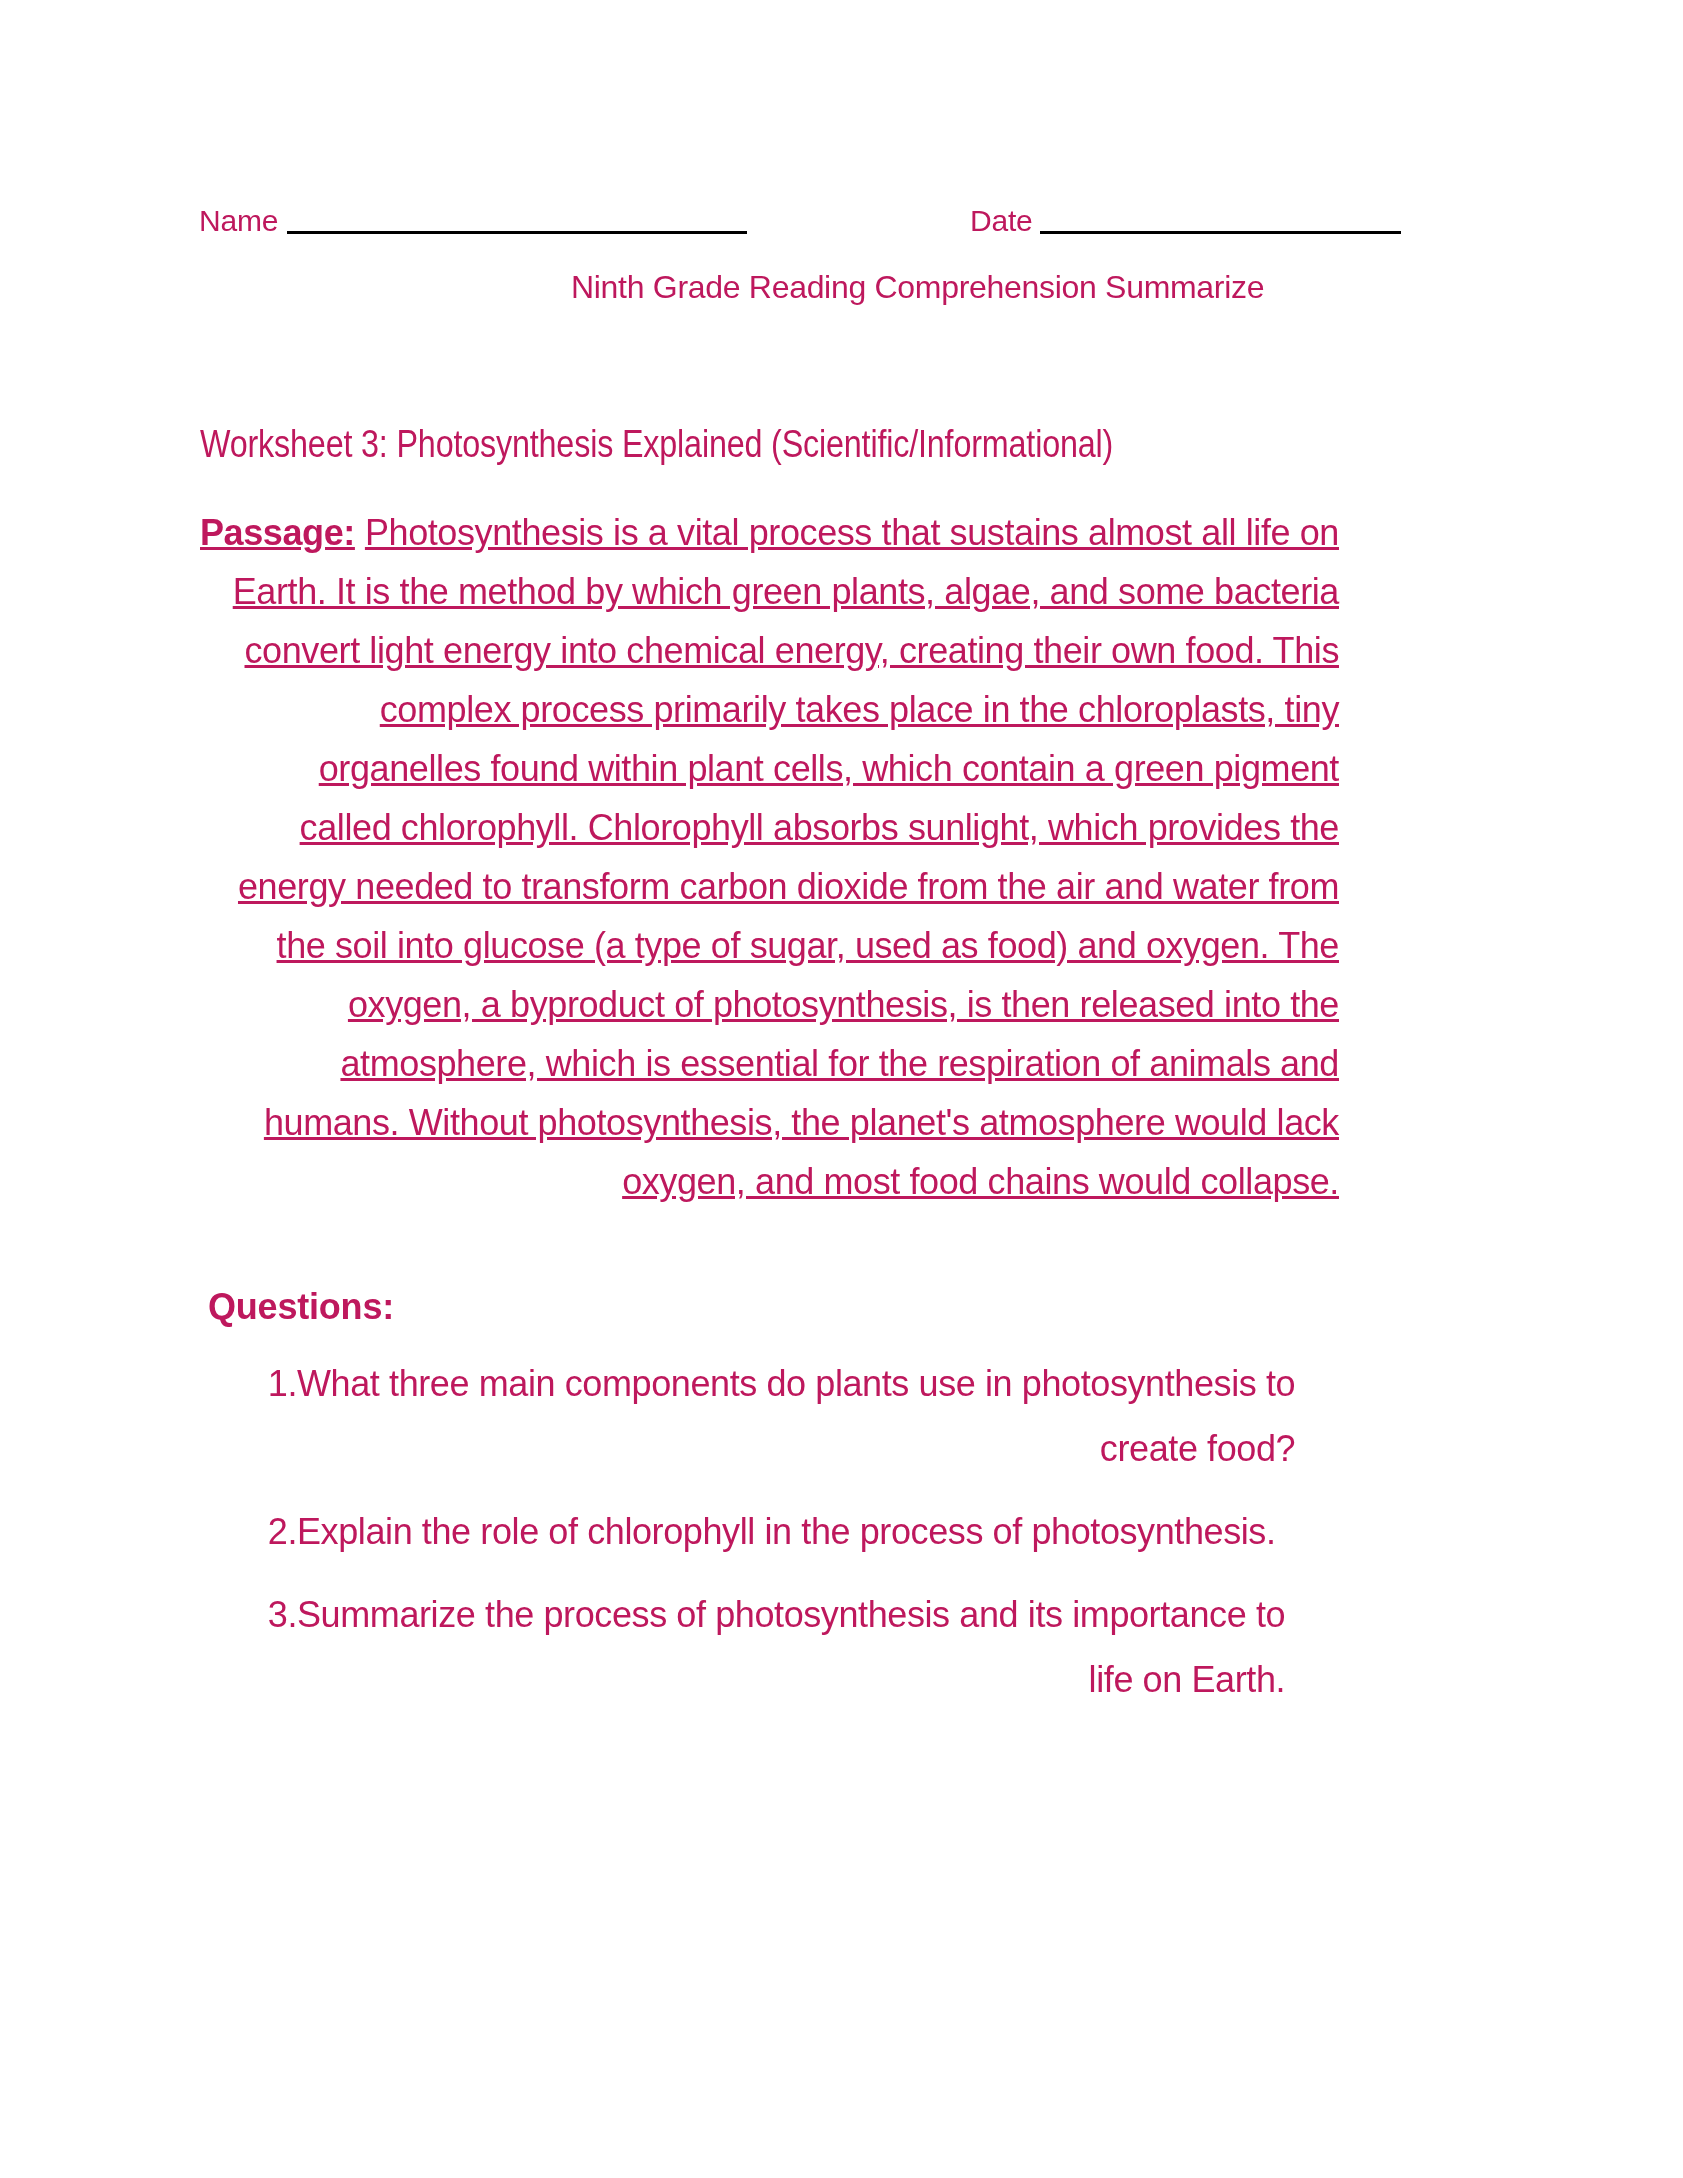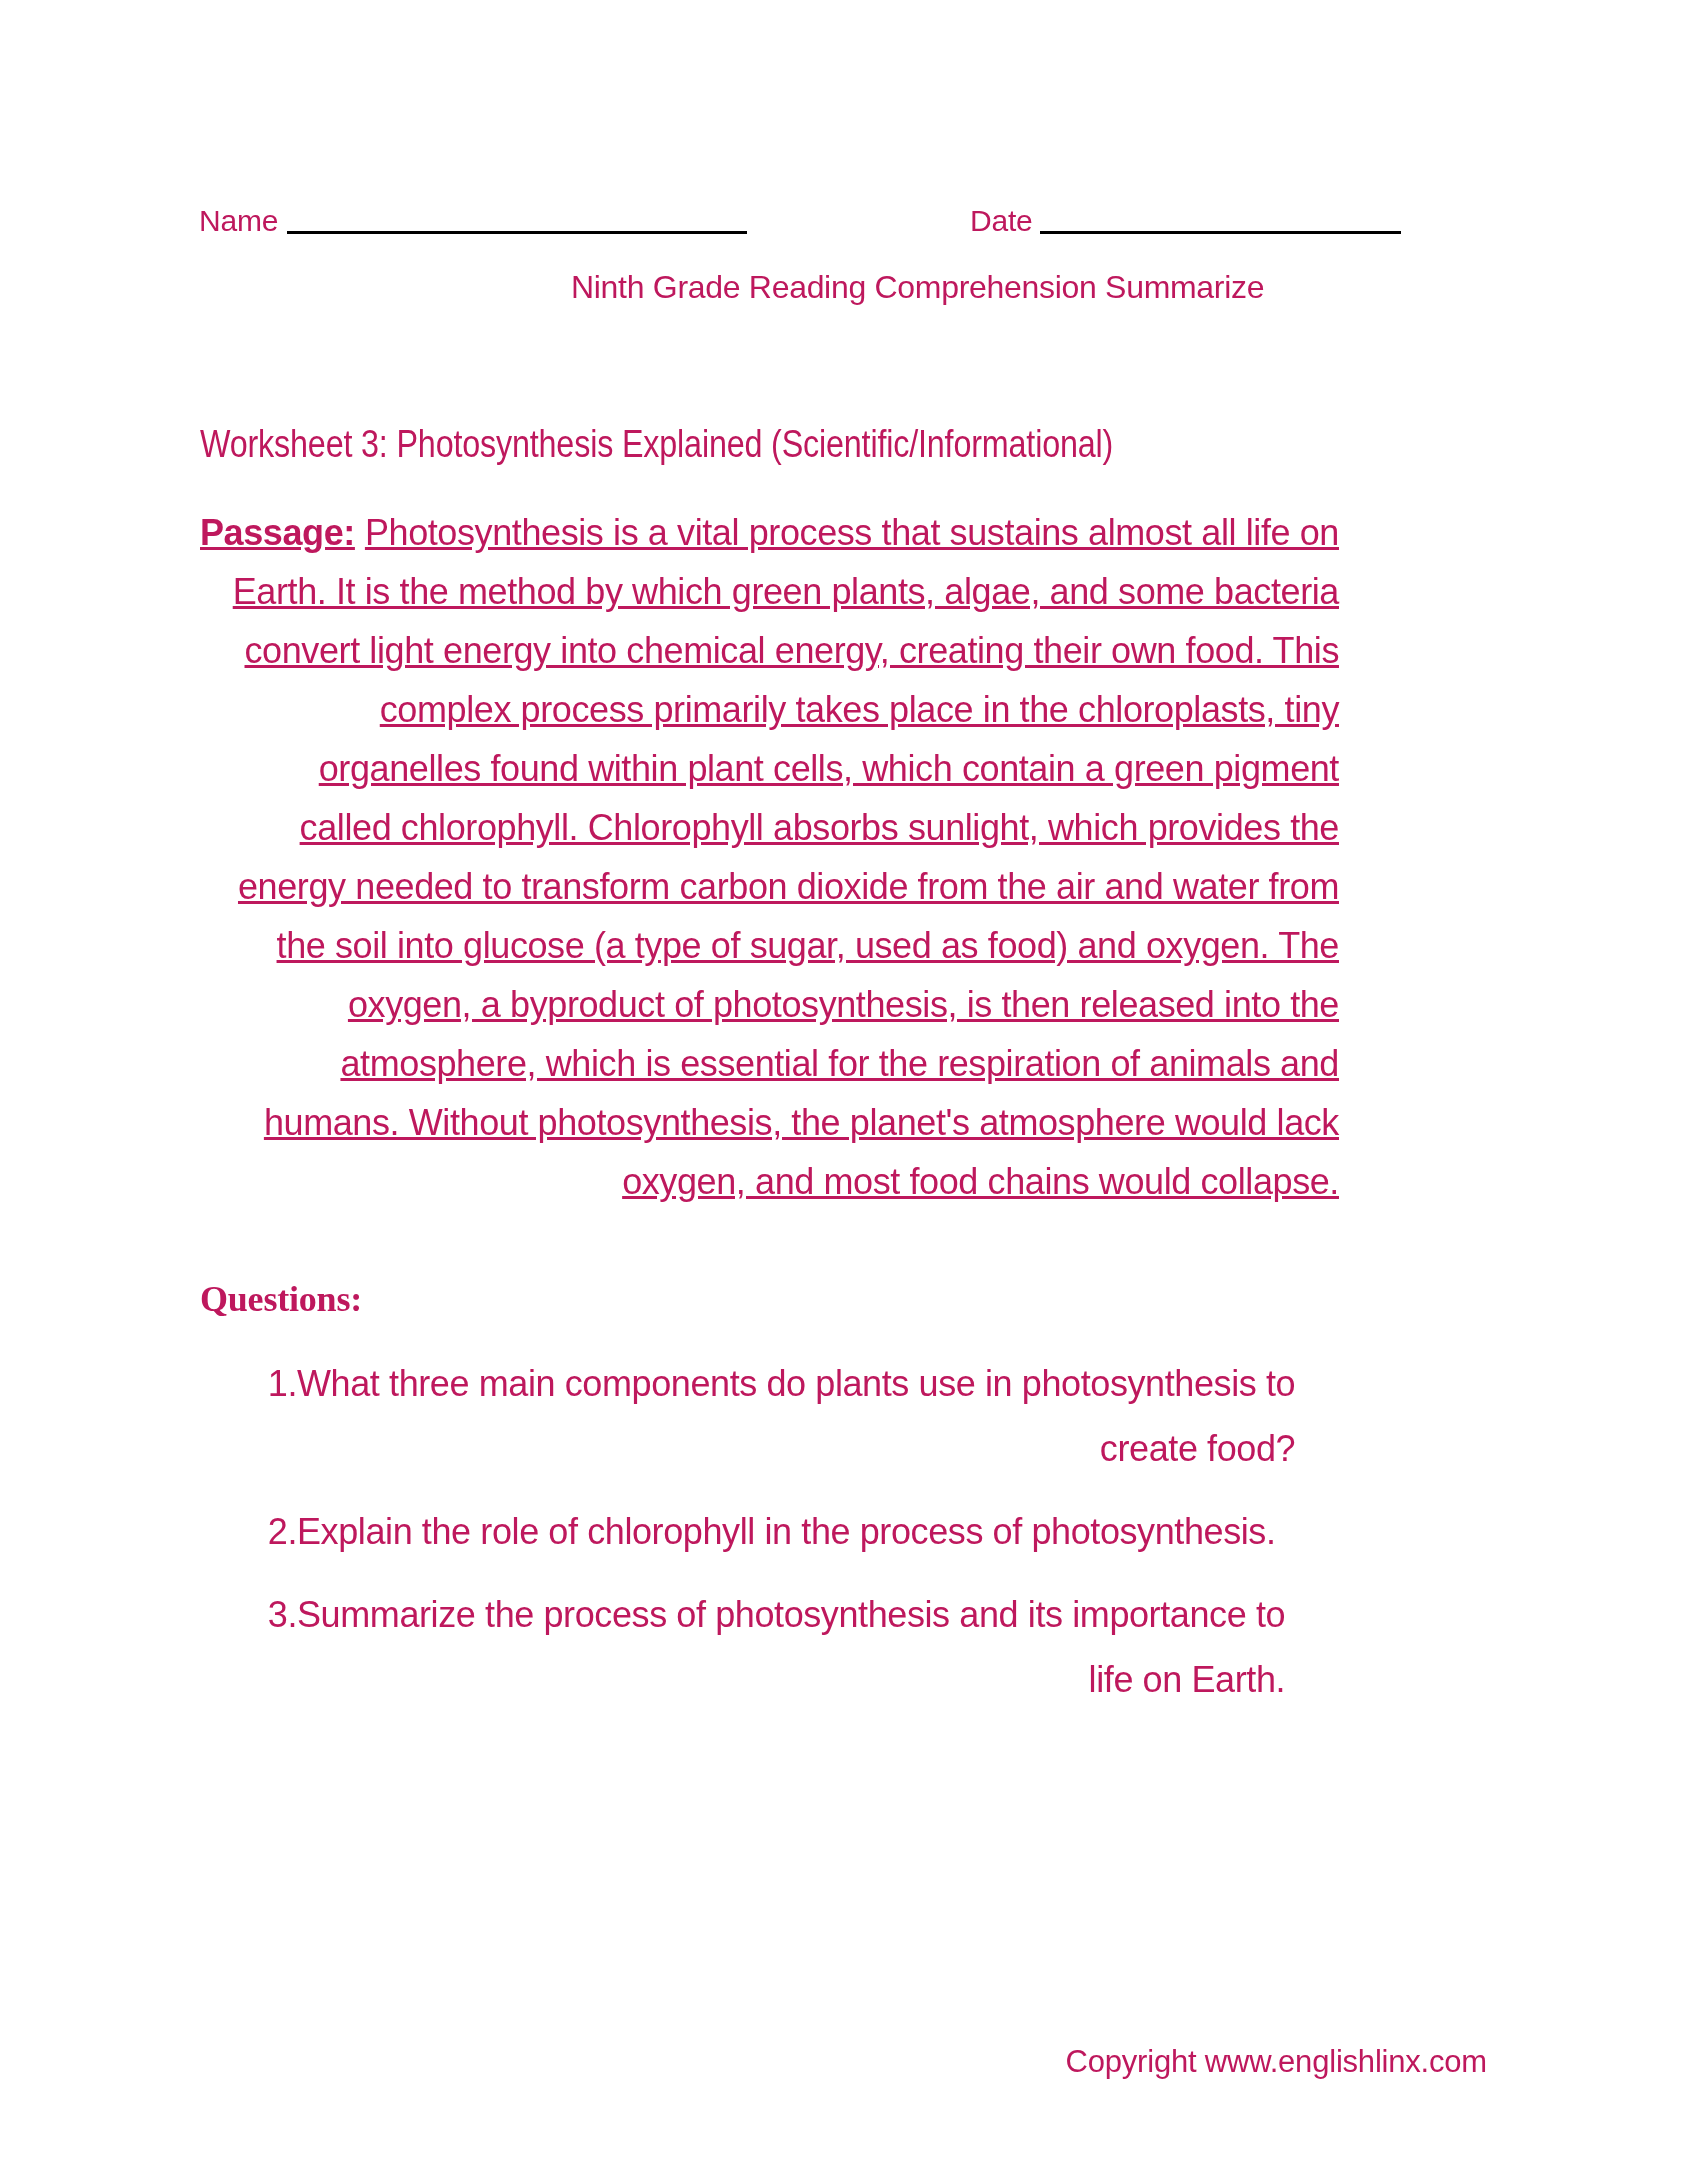--- a/index.html
+++ b/index.html
@@ -66,26 +66,25 @@
     text-decoration:underline;
   }
   .passage .bold{
     font-weight:700;
     margin-right:10px;
   }
   .questions-heading{
     position:absolute;
     left:200px;
     top:1277px;
-    margin:0;
+    margin:8px;
     font-size:36px;
     line-height:44px;
     font-weight:700;
     letter-spacing:-0.2px;
-    font-family:Liberation Serif, serif;
   }
   .questions{
     position:absolute;
     left:249px;
     top:1351px;
   }
   .q-item{
     display:flex;
     margin-bottom:18px;
   }
@@ -151,16 +150,15 @@
       <span class="q-num">2.</span>
       <span class="q-text">Explain the role of chlorophyll in the process of photosynthesis.</span>
     </div>
     <div class="q-item">
       <span class="q-num">3.</span>
       <span class="q-text">Summarize the process of photosynthesis and its importance to
 life on Earth.</span>
     </div>
   </div>
 
-  <div class="footer">Copyright www.englishlinx.com</div>
 
 </div>
 
 
 </body></html>

